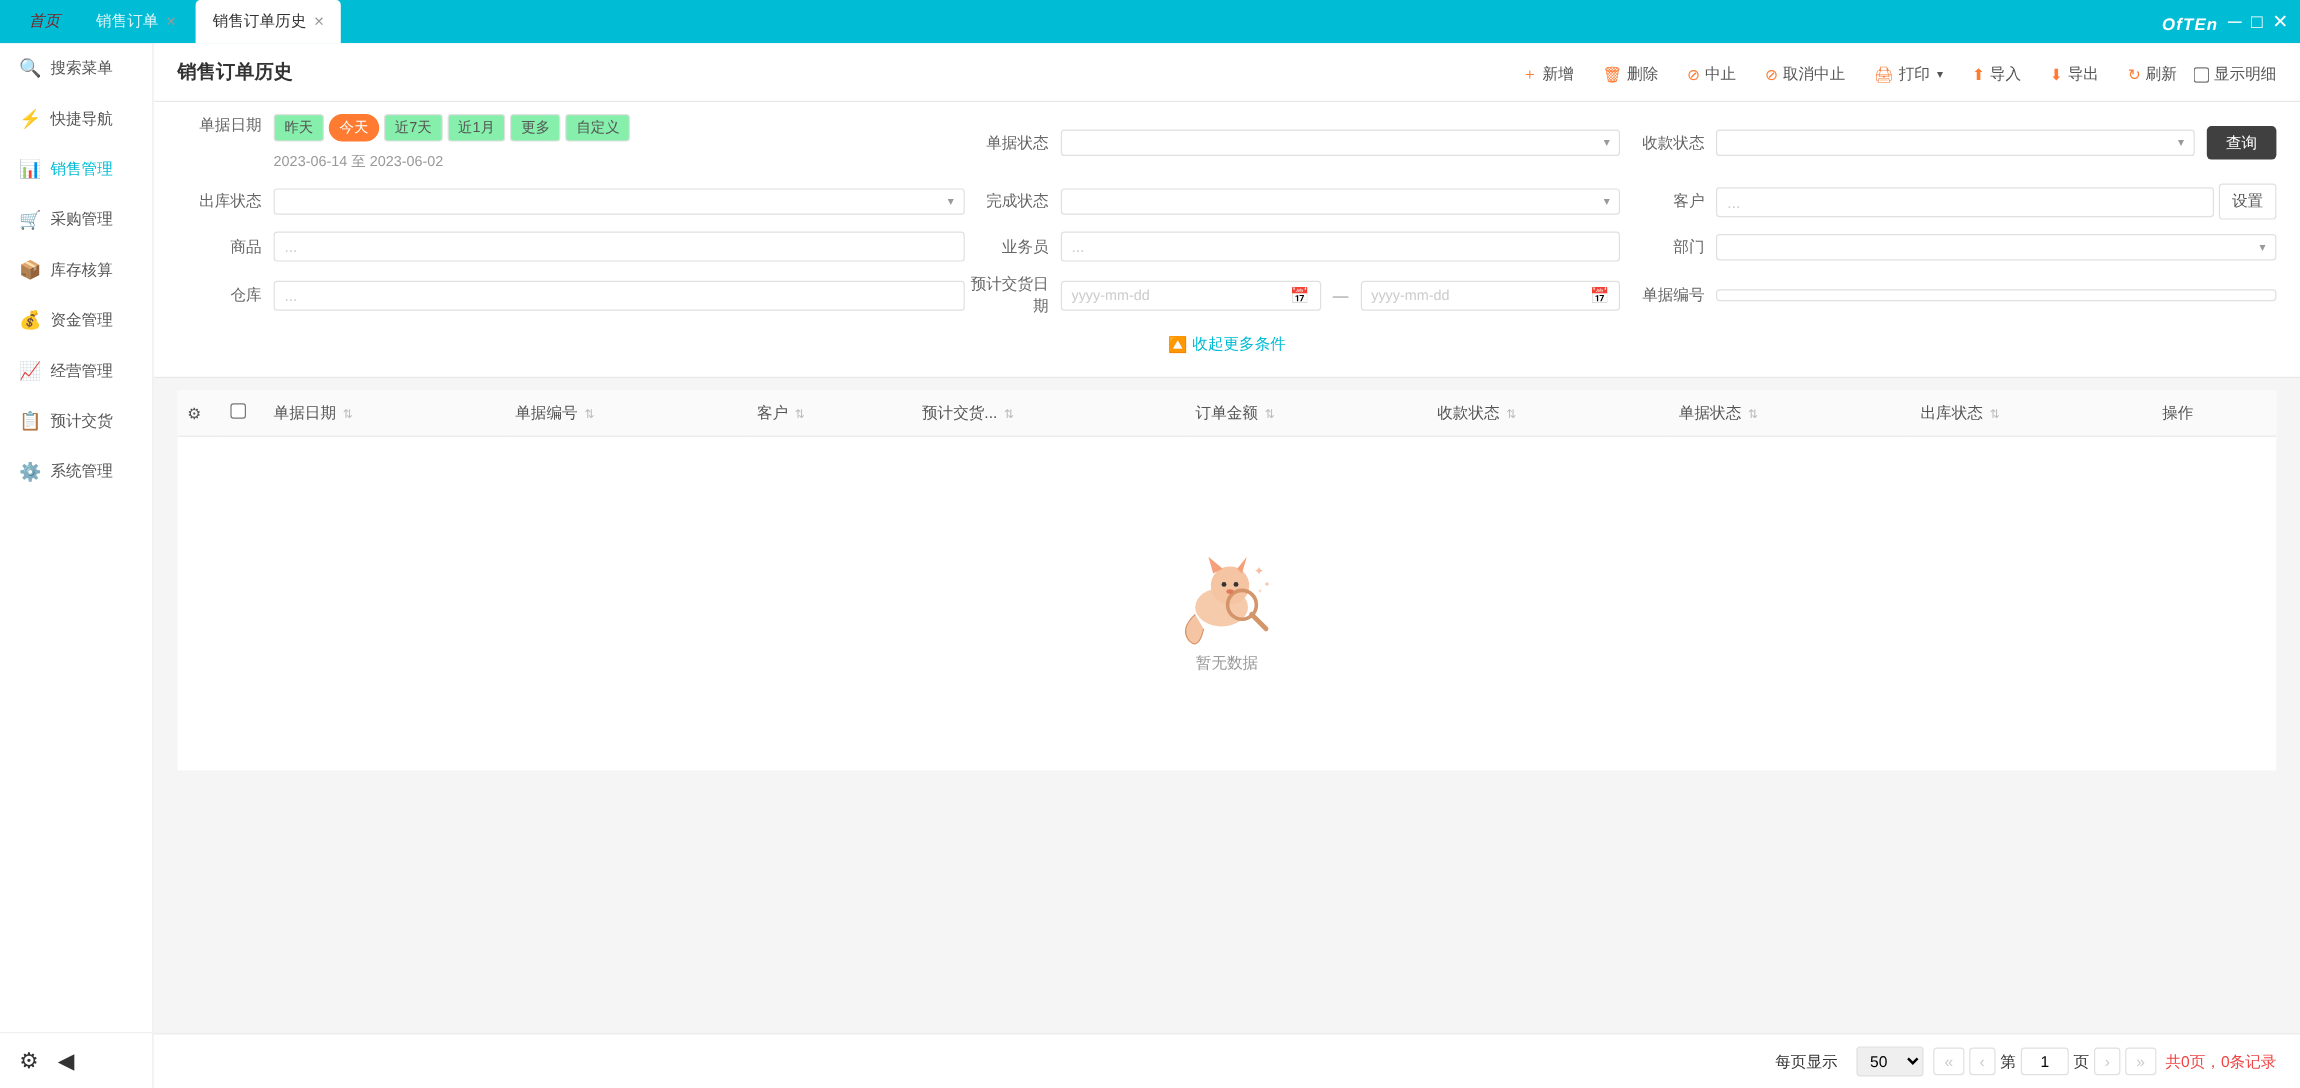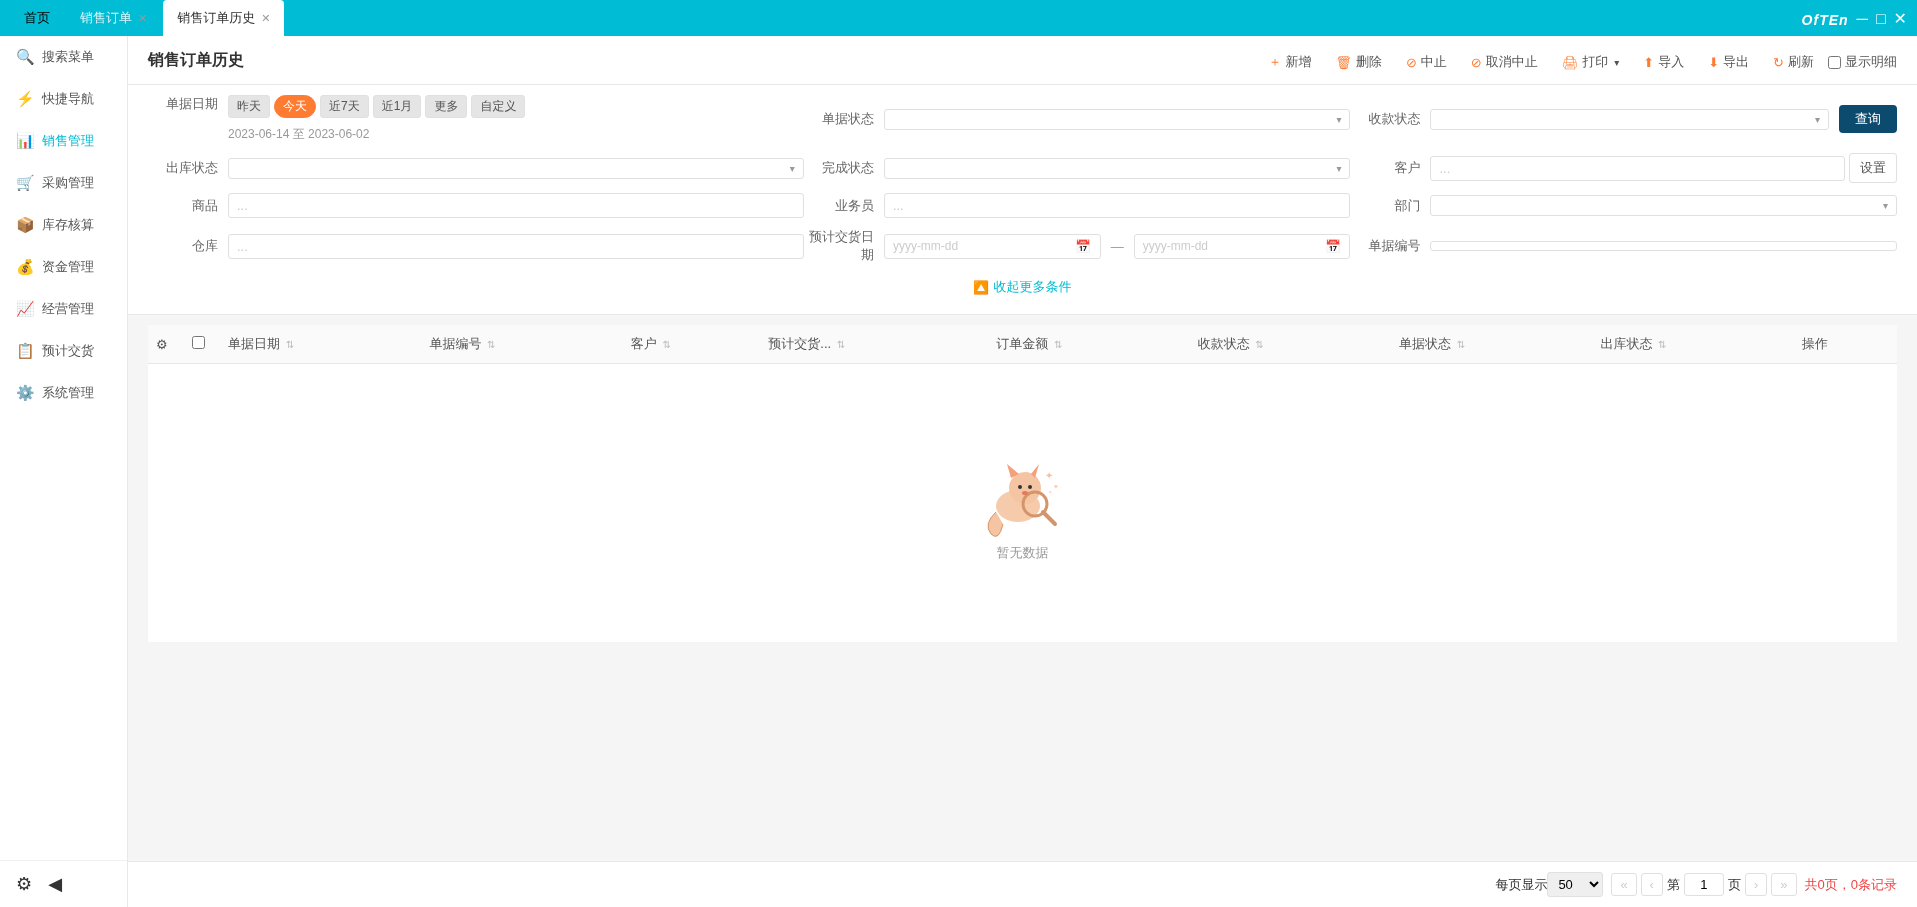--- a/index.html
+++ b/index.html
@@ -2,21 +2,21 @@
 <html><head>
   <meta charset="utf-8">
   <style>
     * { box-sizing: border-box; margin: 0; padding: 0; }
     body { font-family: 'Microsoft YaHei', sans-serif; font-size: 13px; background: #f5f5f5; color: #333; display: flex; flex-direction: column; height: 100vh; overflow: hidden; }
 
     
     .top-bar { background: #00bcd4; height: 36px; display: flex; align-items: center; justify-content: space-between; padding: 0 10px; flex-shrink: 0; }
     .top-bar-tabs { display: flex; align-items: center; height: 100%; gap: 2px; }
     .top-tab { display: flex; align-items: center; padding: 0 14px; height: 100%; cursor: pointer; font-size: 13px; color: rgba(255,255,255,0.85); position: relative; }
-    .top-tab.home { color: #000000; }
+    .top-tab.home { color: #7f1d1d; font-style: italic; }
     .top-tab.active { background: #fff; color: #333; border-radius: 4px 4px 0 0; }
     .top-tab .tab-close { margin-left: 6px; font-size: 11px; cursor: pointer; color: #999; }
     .top-bar-right { display: flex; align-items: flex-end; gap: 8px; }
     .top-bar-right .icon-btn { color: #fff; font-size: 16px; cursor: pointer; }
     .brand-text { color: #fff; font-size: 14px; font-style: italic; font-weight: bold; letter-spacing: 1px; }
 
     
     .main-layout { display: flex; flex: 1; overflow: hidden; }
 
     
@@ -27,32 +27,32 @@
     .sidebar-bottom { margin-top: auto; display: flex; align-items: center; padding: 12px 16px; gap: 16px; border-top: 1px solid #f0f0f0; }
 
     
     .content-area { flex: 1; display: flex; flex-direction: column; overflow: hidden; background: #f5f5f5; }
 
     
     .page-header { background: #fff; padding: 12px 20px 0 20px; border-bottom: 1px solid #e8e8e8; display: flex; align-items: center; justify-content: space-between; flex-shrink: 0; }
     .page-title { font-size: 16px; font-weight: bold; color: #333; padding-bottom: 12px; }
     .toolbar { display: flex; align-items: center; gap: 4px; padding-bottom: 8px; flex-wrap: wrap; }
     .toolbar-btn { display: flex; align-items: center; gap: 4px; padding: 5px 10px; border: none; background: none; cursor: pointer; color: #555; font-size: 13px; border-radius: 3px; }
-    .toolbar-btn.primary { background: #0c4a6e; color: #fff; border-radius: 4px; padding: 5px 16px; }
+    .toolbar-btn.primary { background: #404040; color: #fff; border-radius: 4px; padding: 5px 16px; }
     .toolbar-btn.has-arrow::after { content: '▾'; margin-left: 2px; font-size: 10px; }
     .show-detail-check { display: flex; align-items: center; gap: 4px; font-size: 13px; color: #555; cursor: pointer; }
     .show-detail-check input { cursor: pointer; }
 
     
     .filter-area { background: #fff; padding: 10px 20px; flex-shrink: 0; border-bottom: 1px solid #e8e8e8; }
     .filter-row { display: flex; align-items: center; margin-bottom: 10px; gap: 0; }
     .filter-label { color: #666; width: 80px; flex-shrink: 0; font-size: 13px; text-align: right; padding-right: 10px; }
     .filter-control { flex: 1; display: flex; align-items: center; gap: 6px; }
     .date-btns { display: flex; gap: 4px; align-items: center; }
-    .date-btn { padding: 2px 8px; border: 1px solid #e0e0e0; border-radius: 3px; cursor: pointer; font-size: 12px; background: #e5e5e5; color: #555; }
+    .date-btn { padding: 2px 8px; border: 1px solid #e0e0e0; border-radius: 3px; cursor: pointer; font-size: 12px; background: #86efac; color: #555; }
     .date-btn.active { background: #ff7b32; color: #fff; border-color: #ff7b32; border-radius: 12px; }
     .date-range-text { font-size: 12px; color: #999; margin-top: 2px; }
     .select-control { display: flex; align-items: center; border: 1px solid #e0e0e0; border-radius: 3px; padding: 4px 8px; min-width: 180px; cursor: pointer; background: #fff; justify-content: space-between; }
     .select-control .placeholder { color: #ccc; font-size: 13px; }
     .select-arrow { color: #999; font-size: 10px; }
     .input-control { border: 1px solid #e0e0e0; border-radius: 3px; padding: 4px 8px; min-width: 180px; color: #ccc; font-size: 13px; background: #fff; }
     .date-input { border: 1px solid #e0e0e0; border-radius: 3px; padding: 4px 8px; width: 140px; color: #ccc; font-size: 13px; background: #fff; display: flex; align-items: center; justify-content: space-between; cursor: pointer; }
     .date-input .cal-icon { color: #bbb; font-size: 13px; }
     .date-sep { padding: 0 6px; color: #999; }
     .collapse-btn { display: flex; align-items: center; gap: 4px; cursor: pointer; color: #00bcd4; font-size: 13px; justify-content: center; padding: 4px 0 8px 0; }
@@ -66,21 +66,21 @@
     .table-settings { width: 36px; text-align: center; }
     .table-check { width: 36px; text-align: center; }
     .th-ops { text-align: right; }
 
     
     .empty-state { display: flex; flex-direction: column; align-items: center; justify-content: center; padding: 80px 0; }
     .empty-text { color: #999; font-size: 13px; }
 
     
     .pagination-bar { background: #fff; border-top: 1px solid #e8e8e8; padding: 10px 20px; display: flex; align-items: center; justify-content: flex-end; gap: 8px; flex-shrink: 0; }
-    .page-size-select { display: flex; align-items: center; gap: 0; }
+    .page-size-select { display: flex; align-items: center; gap: 16px; }
     .page-select-box { border: 1px solid #e0e0e0; border-radius: 3px; padding: 3px 6px; font-size: 13px; cursor: pointer; }
     .page-nav { display: flex; align-items: center; gap: 4px; }
     .page-nav-btn { border: 1px solid #e0e0e0; border-radius: 3px; padding: 3px 8px; cursor: pointer; font-size: 13px; background: #fff; color: #555; }
     .page-nav-btn:disabled { color: #ccc; cursor: default; }
     .page-input { border: 1px solid #e0e0e0; border-radius: 3px; width: 40px; text-align: center; padding: 3px 4px; font-size: 13px; }
     .total-text { color: #ef4444; font-size: 13px; }
 
     
     .empty-svg { width: 100px; height: 100px; }
   </style>

